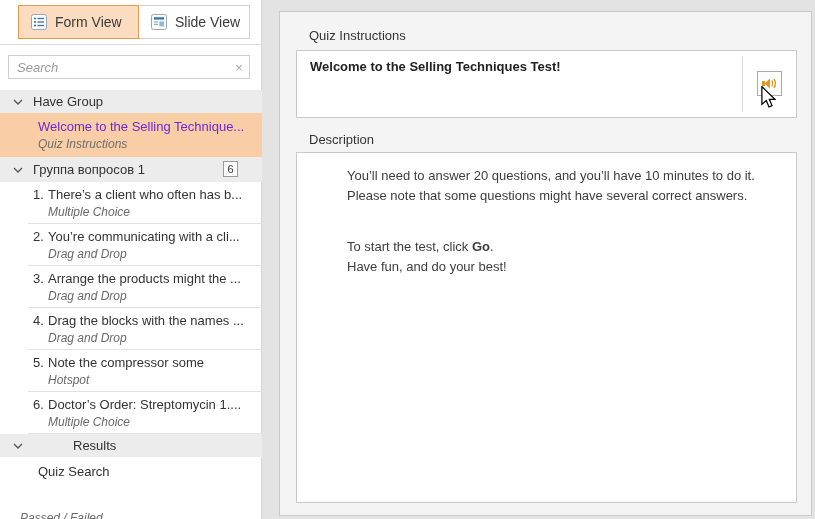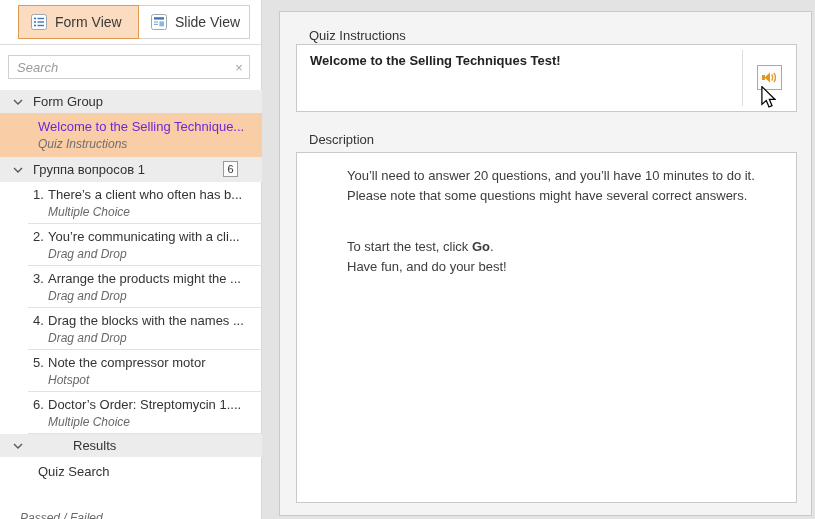--- a/index.html
+++ b/index.html
@@ -79,21 +79,21 @@
 
   
   .panel {
     position:absolute; left:279px; top:11px; width:533px; height:505px;
     background:#f4f4f4; border:1px solid #c9c9c9;
   }
   .plabel { position:absolute; left:29px; font-size:13px; color:#333; }
   .plabel.qi   { top:16px; }
   .plabel.desc { top:120px; }
   .titlebox {
-    position:absolute; left:16px; top:32px; width:501px; height:68px;
+    position:absolute; left:16px; top:38px; width:501px; height:68px;
     background:#ffffff; border:1px solid #c9c9c9;
   }
   .titletext { position:absolute; left:13px; top:8px; font-size:13px; font-weight:bold; color:#222; }
   .vsep { position:absolute; left:445px; top:5px; bottom:5px; width:1px; background:#dcdcdc; }
   .audiobtn {
     position:absolute; left:460px; top:20px; width:25px; height:25px;
     background:#fcfcfc; border:1px solid #a9a9a9;
     display:flex; align-items:center; justify-content:center; padding:0; cursor:default;
   }
   .descbox {
@@ -149,21 +149,21 @@
     </div>
 
     <div class="tree">
 
       <div class="ghead g1">
         <span class="chev">
           <svg width="10" height="6" viewBox="0 0 10 6">
               <polyline points="1,1 5,5 9,1" fill="none" stroke="#555" stroke-width="1.3"></polyline>
             </svg>
         </span>
-        <span>Form Group</span>
+        <span>Have Group</span>
       </div>
 
       <div class="selitem">
         <span class="ititle">Welcome to the Selling Technique...</span>
         <span class="itype">Quiz Instructions</span>
       </div>
 
       <div class="ghead g2">
         <span class="chev">
           <svg width="10" height="6" viewBox="0 0 10 6">
@@ -184,21 +184,21 @@
       </div>
       <div class="qrow">
         <span class="qline"><span class="qnum">3.</span><span>Arrange the products might the ...</span></span>
         <span class="qtype">Drag and Drop</span>
       </div>
       <div class="qrow">
         <span class="qline"><span class="qnum">4.</span><span>Drag the blocks with the names ...</span></span>
         <span class="qtype">Drag and Drop</span>
       </div>
       <div class="qrow">
-        <span class="qline"><span class="qnum">5.</span><span>Note the compressor motor</span></span>
+        <span class="qline"><span class="qnum">5.</span><span>Note the compressor some</span></span>
         <span class="qtype">Hotspot</span>
       </div>
       <div class="qrow" style="--noborder:1">
         <span class="qline"><span class="qnum">6.</span><span>Doctor’s Order: Streptomycin 1....</span></span>
         <span class="qtype">Multiple Choice</span>
       </div>
 
       <div class="ghead g3">
         <span class="chev">
           <svg width="10" height="6" viewBox="0 0 10 6">

